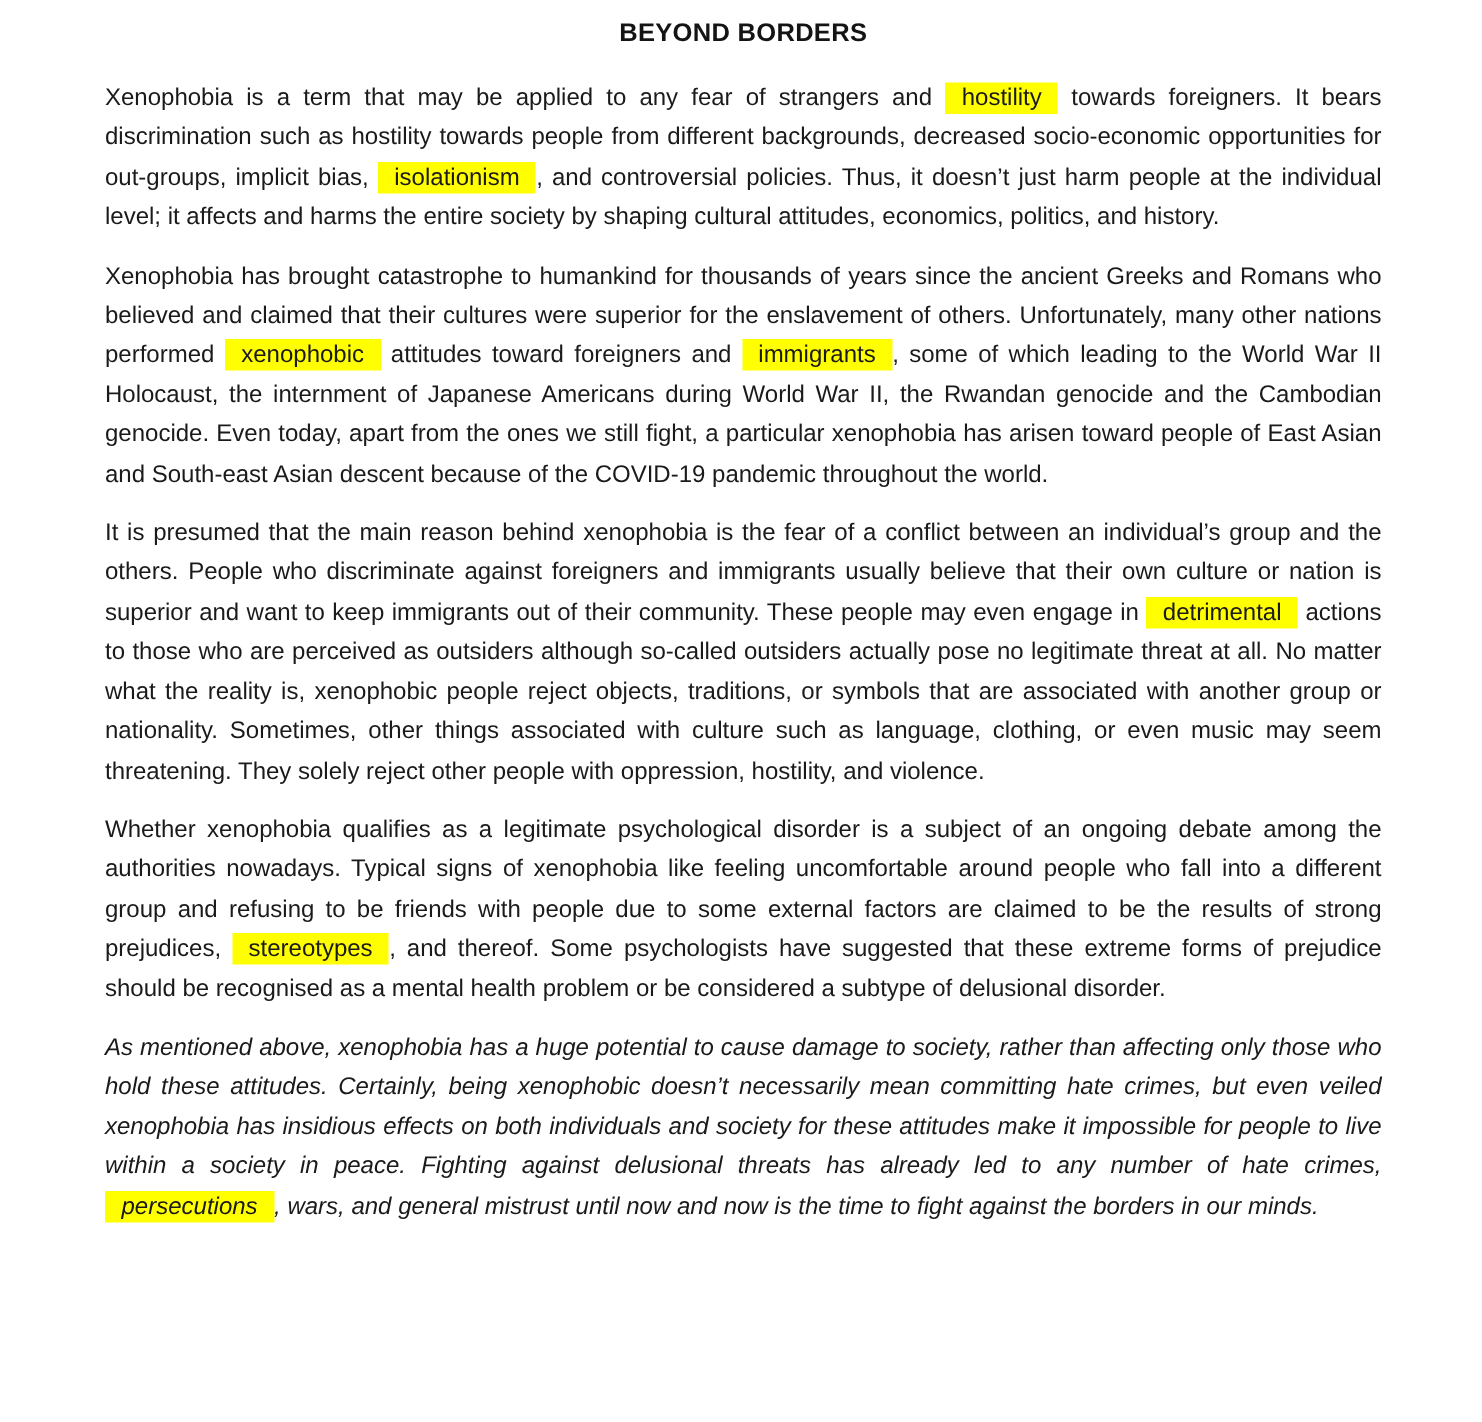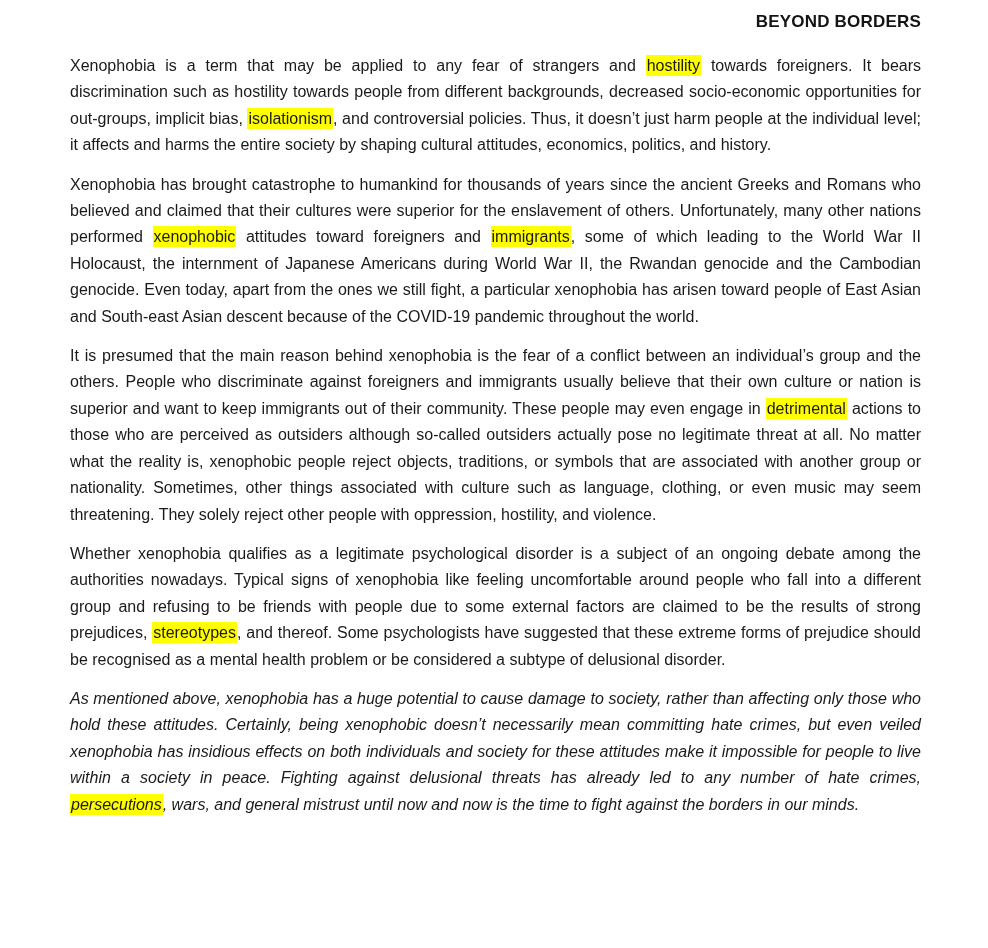--- a/index.html
+++ b/index.html
@@ -12,39 +12,39 @@
     min-height: 948px;
     box-sizing: border-box;
     background: #ffffff;
     padding: 12px 67px 10px 70px;
     font-family: "Liberation Sans", "DejaVu Sans", sans-serif;
     color: #1a1a1a;
   }
   .title {
     font-size: 17px;
     font-weight: bold;
-    text-align: right;
+    text-align: center;
     color: #141414;
     margin: 0 0 21px 0;
     letter-spacing: 0.2px;
   }
   .para {
     font-size: 16px;
     line-height: 26.4px;
     text-align: justify;
     margin: 0 0 13px 0;
     color: #1a1a1a;
   }
   .para:last-child {
     margin-bottom: 0;
     font-style: italic;
   }
   .hl {
     background-color: var(--hl-color, #ffff00);
-    padding: 2px 1px;
+    padding: 2px 11px;
   }
 </style>
 </head>
 <body>
 
 <div class="page">
   <h1 class="title">BEYOND BORDERS</h1>
   <div class="content">
       <p class="para"><span class="txt">Xenophobia is a term that may be applied to any fear of strangers and </span><span class="hl">hostility</span><span class="txt"> towards foreigners. It bears discrimination such as hostility towards people from different backgrounds, decreased socio-economic opportunities for out-groups, implicit bias, </span><span class="hl">isolationism</span><span class="txt">, and controversial policies. Thus, it doesn’t just harm people at the individual level; it affects and harms the entire society by shaping cultural attitudes, economics, politics, and history.</span></p>
       <p class="para"><span class="txt">Xenophobia has brought catastrophe to humankind for thousands of years since the ancient Greeks and Romans who believed and claimed that their cultures were superior for the enslavement of others. Unfortunately, many other nations performed </span><span class="hl">xenophobic</span><span class="txt"> attitudes toward foreigners and </span><span class="hl">immigrants</span><span class="txt">, some of which leading to the World War II Holocaust, the internment of Japanese Americans during World War II, the Rwandan genocide and the Cambodian genocide. Even today, apart from the ones we still fight, a particular xenophobia has arisen toward people of East Asian and South-east Asian descent because of the COVID-19 pandemic throughout the world.</span></p>

